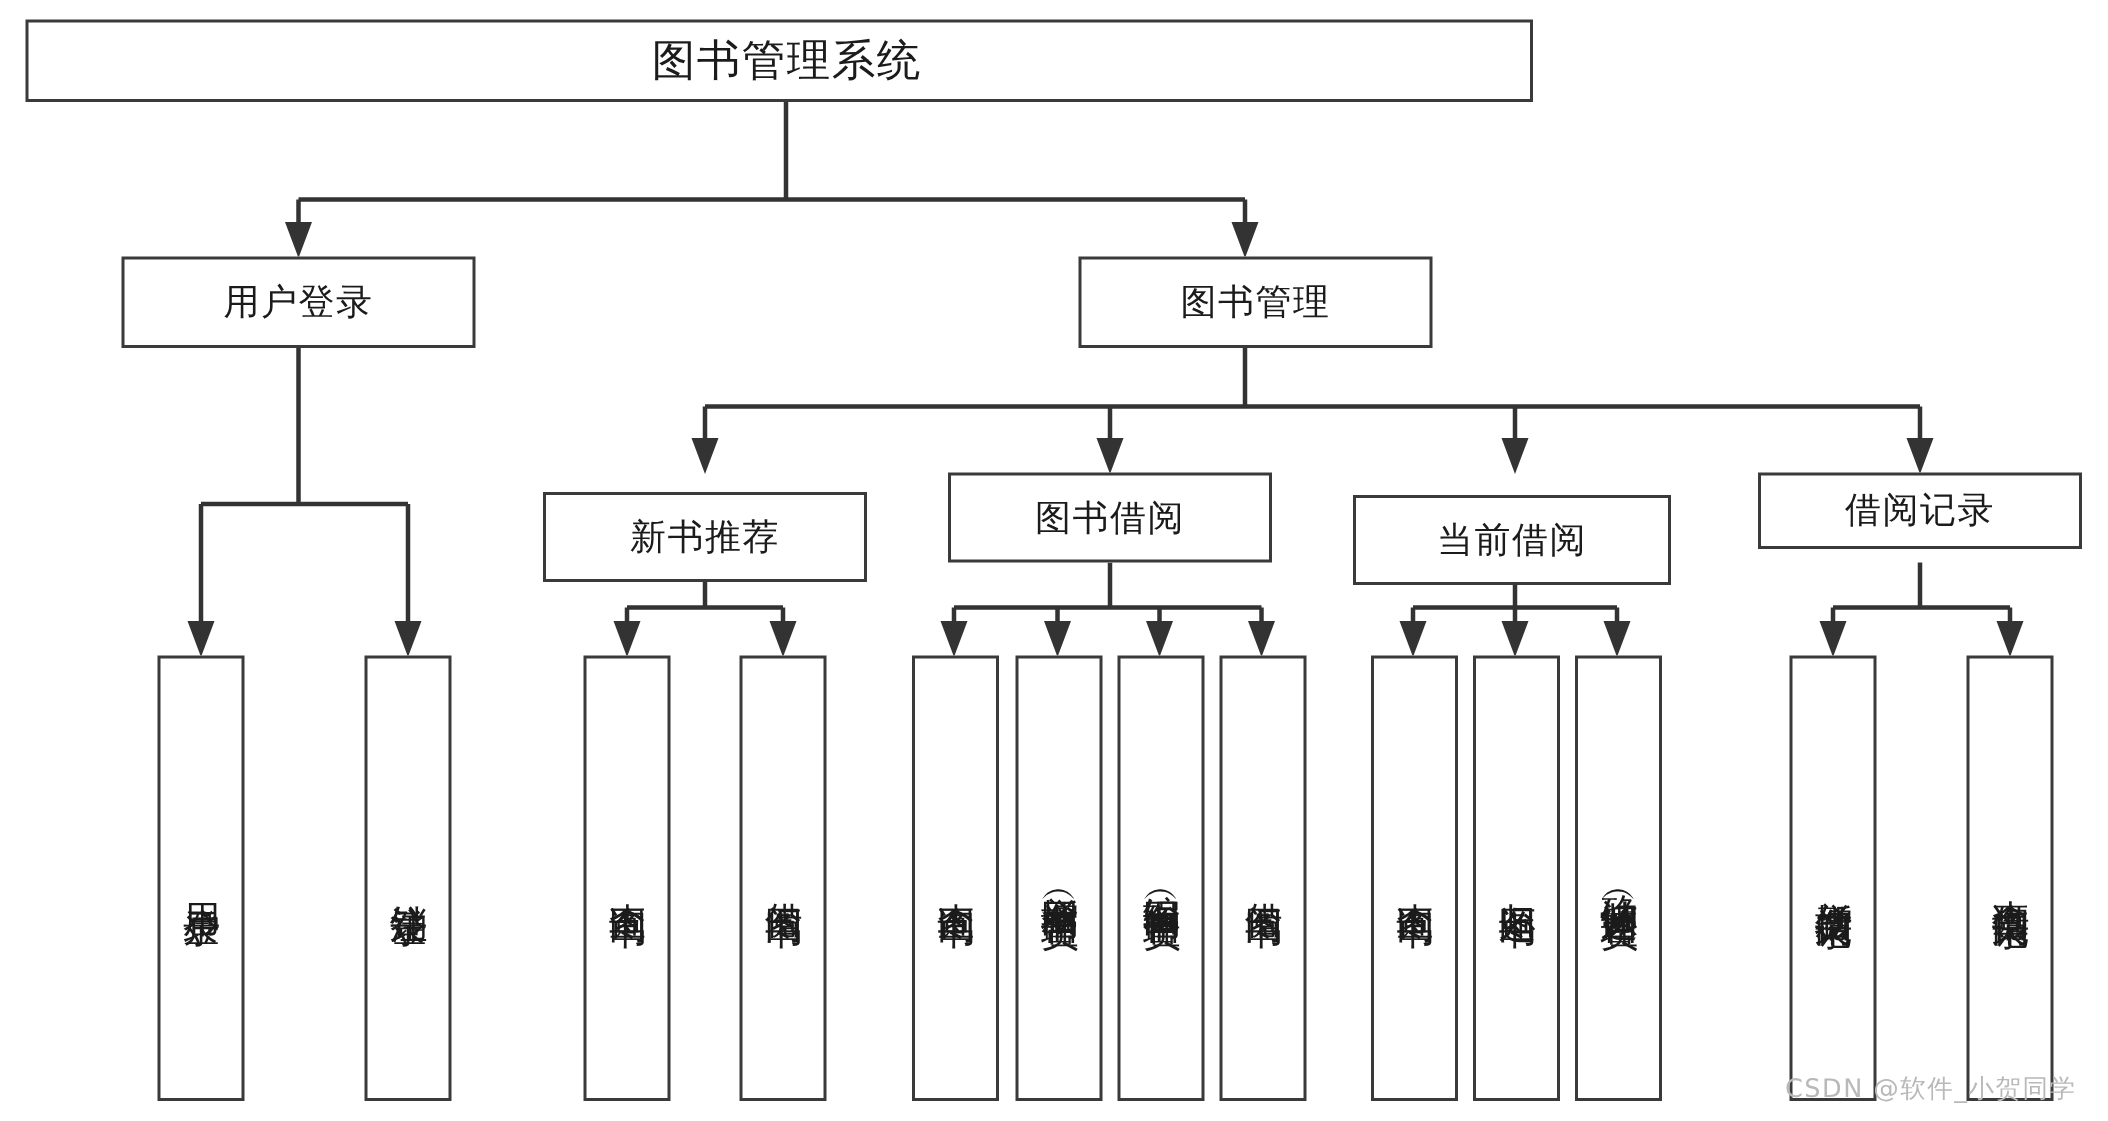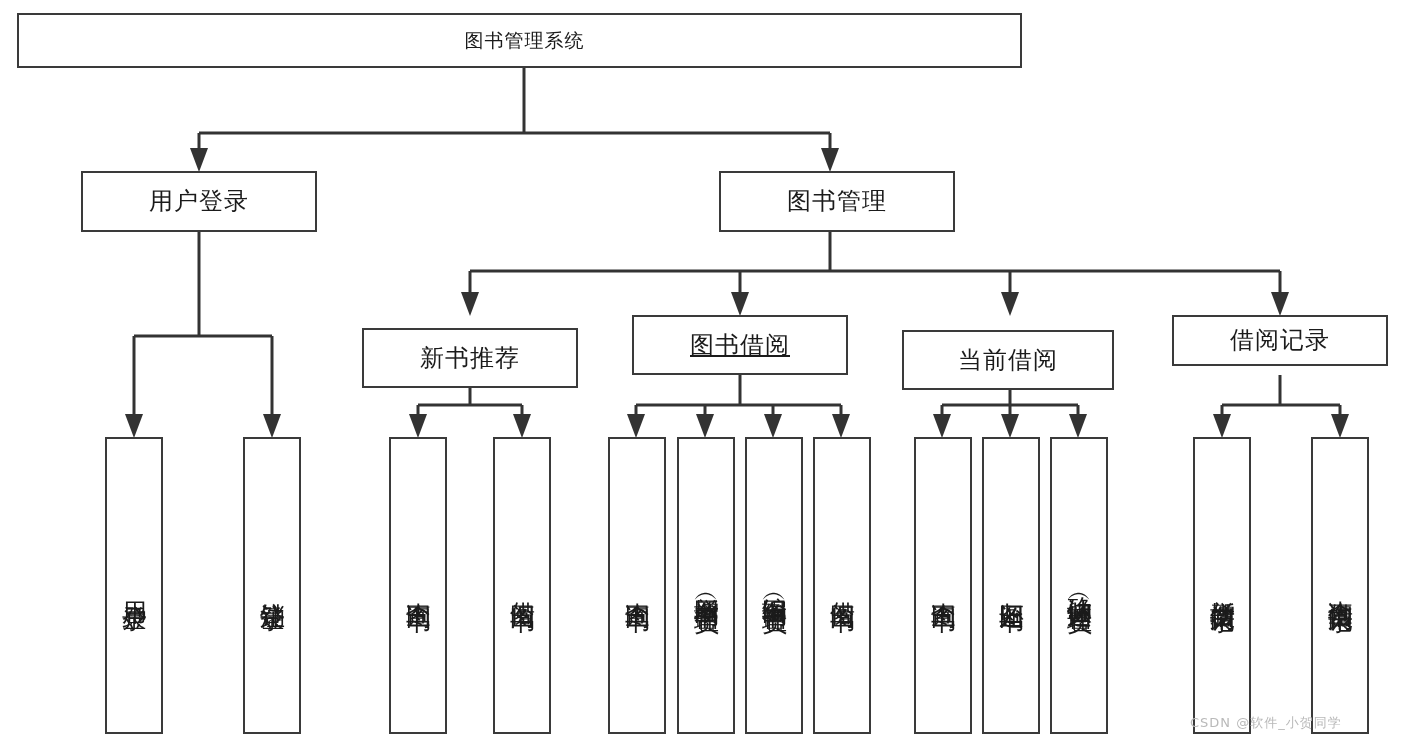--- a/index.html
+++ b/index.html
@@ -35,21 +35,21 @@
     align-items: center;
     justify-content: center;
     color: #1b1b1b;
   }
   .node-h {
     font-size: 24px;
     letter-spacing: 1px;
     line-height: 1.2;
   }
   .node-root {
-    font-size: 19px;
+    font-size: 29px;
     padding-left: 10px;
   }
   .node-v {
     writing-mode: vertical-rl;
     text-orientation: upright;
     font-size: 25px;
     line-height: 1.12;
     letter-spacing: 2px;
     padding-top: 4px;
     padding-bottom: 4px;
@@ -58,21 +58,21 @@
     text-align: center;
     white-space: normal;
   }
   .node-v > span {
     writing-mode: vertical-rl;
     text-orientation: upright;
     display: block;
   }
   .watermark {
     position: absolute;
-    font-size: 13px;
+    font-size: 17px;
     color: #b9b9b9;
     letter-spacing: 1px;
     white-space: nowrap;
     user-select: none;
   }
 </style>
 </head>
 <body>
 
 <div id="diagram-root">
@@ -162,21 +162,21 @@
   <div class="node node-h" style="left:81px; top:171px; width:236px; height:61px;">
     <span>用户登录</span>
   </div>
   <div class="node node-h" style="left:719px; top:171px; width:236px; height:61px;">
     <span>图书管理</span>
   </div>
 
   <div class="node node-h" style="left:362px; top:315px; width:216px; height:60px;margin-top:13px;">
     <span>新书推荐</span>
   </div>
-  <div class="node node-h" style="left:632px; top:315px; width:216px; height:60px;text-decoration:underline;">
+  <div class="node node-h" style="left:632px; top:315px; width:216px; height:60px;">
     <span>图书借阅</span>
   </div>
   <div class="node node-h" style="left:902px; top:330px; width:212px; height:60px;">
     <span>当前借阅</span>
   </div>
   <div class="node node-h" style="left:1172px; top:315px; width:216px; height:51px;">
     <span>借阅记录</span>
   </div>
 
   <div class="node node-v" style="left:105px; top:437px; width:58px; height:297px;">

